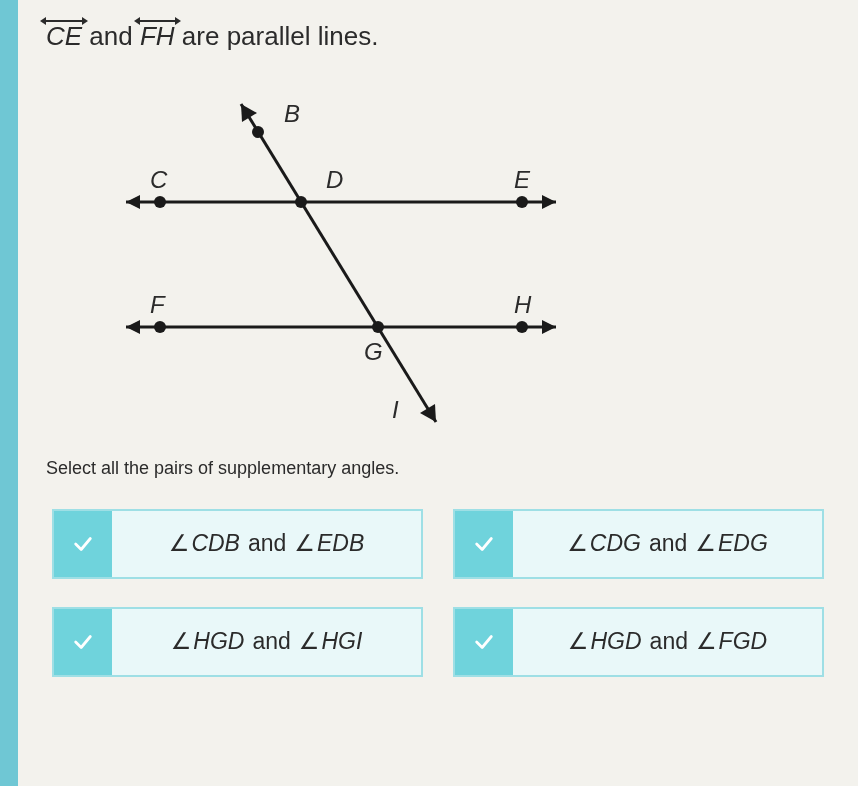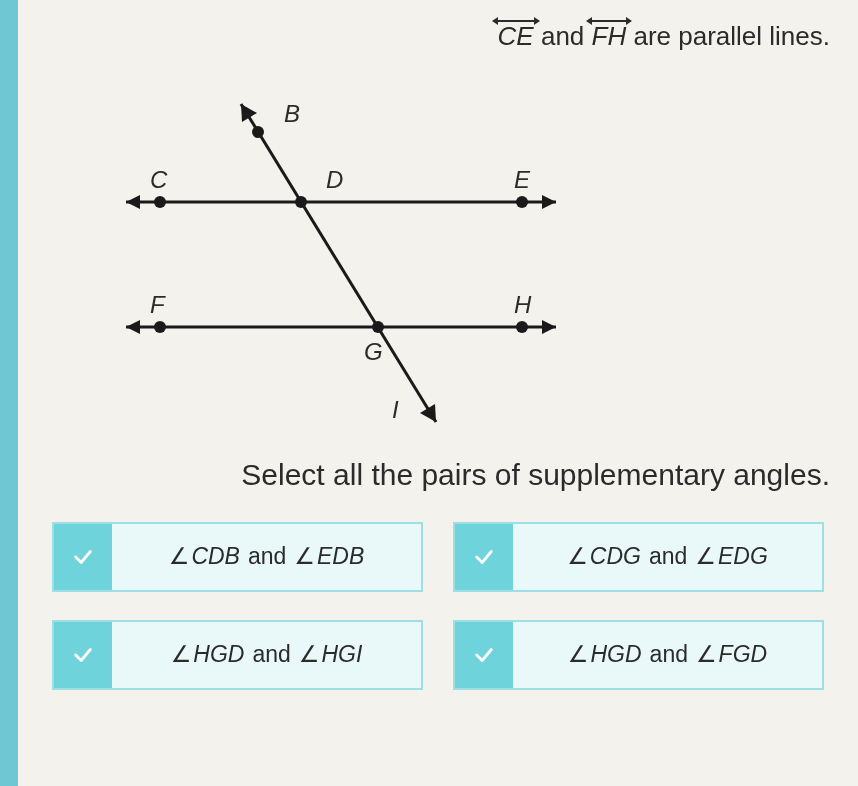--- a/index.html
+++ b/index.html
@@ -17,21 +17,20 @@
     width: 18px;
     height: 100%;
     background: #6fc7d4;
   }
   .content {
     position: absolute;
     left: 18px; top: 0;
     right: 0; bottom: 0;
     padding: 20px 28px 28px 28px;
     background: #f3f2ed;
-    text-align: right;
   }
   .problem-statement {
     font-size: 26px;
     color: #2b2b2b;
     margin-bottom: 28px;
     line-height: 1.3;
   }
   .line-sym { position: relative; display: inline-block; font-style: italic; }
   .line-sym .arrows {
     position: absolute;
@@ -62,21 +61,21 @@
     margin: 0 0 16px 40px;
     position: relative;
   }
   .point-label {
     font-family: Verdana, Geneva, sans-serif;
     font-size: 24px;
     font-style: italic;
     fill: #2b2b2b;
   }
   .instruction {
-    font-size: 30px;
+    font-size: 18px;
     color: #2b2b2b;
     margin: 12px 0 30px 0;
   }
   .options {
     display: grid;
     grid-template-columns: 1fr 1fr;
     gap: 28px 30px;
     padding: 0 6px;
   }
   .option {

